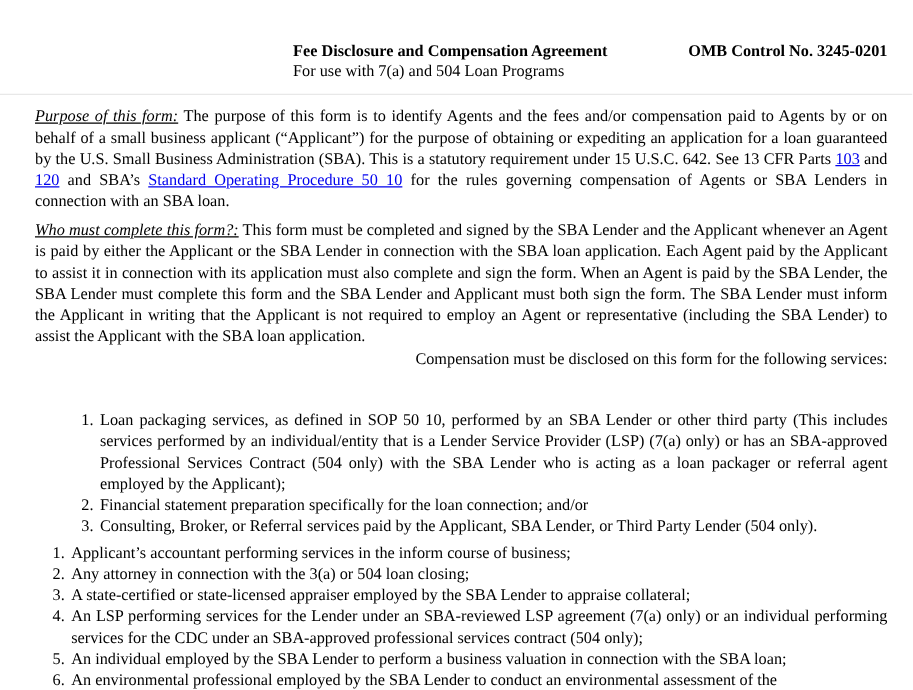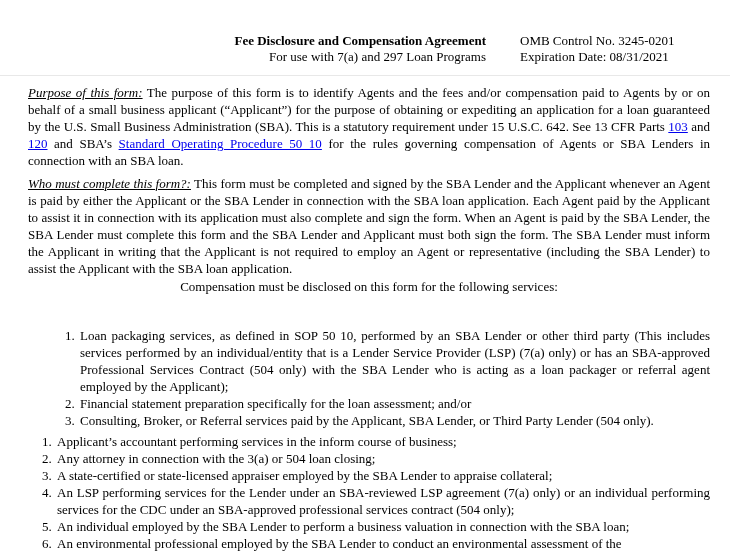--- a/index.html
+++ b/index.html
@@ -6,67 +6,66 @@
   body {
     width: 730px; height: 552px; overflow: hidden;
     background: #ffffff;
     font-family: "Liberation Serif", "DejaVu Serif", serif;
     font-size: 13px; line-height: 17px; color: #000000;
     -webkit-font-smoothing: antialiased;
   }
   .page { padding: 33px 20px 0 28px; }
 
   .header { display: flex; justify-content: flex-end; align-items: flex-start; line-height: 16px; }
-  .title-block { text-align: right; }
+  .title-block { }
   .doc-title { font-weight: bold; }
-  .omb-block { text-align: left; width: 190px; margin-left: 34px; white-space: nowrap; }
+  .omb-block { text-align: right; width: 190px; margin-left: 34px; white-space: nowrap; font-weight: bold; }
 
   .rule { border: 0; border-top: 1px solid #e8e8e8; height: 0; margin: 10px -20px 0 -28px; }
 
   p { margin: 0; text-align: justify; }
   .p-purpose { margin-top: 8px; }
   .p-who { margin-top: 6px; }
-  .p-comp { margin-top: 1px; text-align: center; }
+  .p-comp { margin-top: 1px; text-align: right; }
   .p-fees { margin-top: 0; }
 
   .lead { font-style: italic; text-decoration: underline; }
   a.link { color: #0000ee; text-decoration: underline; cursor: pointer; }
 
   ol { margin: 0; text-align: justify; }
   ol.services { padding-left: 50px; margin-top: 32px; }
   ol.exclusions { margin-top: 4px; padding-left: 27px; }
   li { text-align: justify; padding-left: 2px; }
 </style>
 </head>
 <body>
 
 <div class="page">
 
   <div class="header">
     <div class="title-block">
       <div class="doc-title">Fee Disclosure and Compensation Agreement</div>
-      <div class="doc-subtitle">For use with 7(a) and 297 Loan Programs</div>
+      <div class="doc-subtitle">For use with 7(a) and 504 Loan Programs</div>
     </div>
     <div class="omb-block">
       <div>OMB Control No. 3245-0201</div>
-      <div>Expiration Date: 08/31/2021</div>
     </div>
   </div>
 
   <div class="rule"></div>
 
   <p class="p-purpose"><span class="lead">Purpose of this form:</span><span> The purpose of this form is to identify Agents and the fees and/or compensation paid to Agents by or on behalf of a small business applicant (“Applicant”) for the purpose of obtaining or expediting an application for a loan guaranteed by the U.S. Small Business Administration (SBA). This is a statutory requirement under 15 U.S.C. 642. See 13 CFR Parts </span><a class="link" href="#" style="color: rgb(0, 0, 238);">103</a><span> and </span><a class="link" href="#" style="color: rgb(0, 0, 238);">120</a><span> and SBA’s </span><a class="link" href="#" style="color: rgb(0, 0, 238);">Standard Operating Procedure 50 10</a><span> for the rules governing compensation of Agents or SBA Lenders in connection with an SBA loan.</span></p>
 
   <p class="p-who"><span class="lead">Who must complete this form?:</span><span> This form must be completed and signed by the SBA Lender and the Applicant whenever an Agent is paid by either the Applicant or the SBA Lender in connection with the SBA loan application. Each Agent paid by the Applicant to assist it in connection with its application must also complete and sign the form. When an Agent is paid by the SBA Lender, the SBA Lender must complete this form and the SBA Lender and Applicant must both sign the form. The SBA Lender must inform the Applicant in writing that the Applicant is not required to employ an Agent or representative (including the SBA Lender) to assist the Applicant with the SBA loan application.</span></p>
 
   <p class="p-comp">Compensation must be disclosed on this form for the following services:</p>
 
   <ol class="services">
     <li>Loan packaging services, as defined in SOP 50 10, performed by an SBA Lender or other third party (This includes services performed by an individual/entity that is a Lender Service Provider (LSP) (7(a) only) or has an SBA-approved Professional Services Contract (504 only) with the SBA Lender who is acting as a loan packager or referral agent employed by the Applicant);</li>
-    <li>Financial statement preparation specifically for the loan assessment; and/or</li>
+    <li>Financial statement preparation specifically for the loan connection; and/or</li>
     <li>Consulting, Broker, or Referral services paid by the Applicant, SBA Lender, or Third Party Lender (504 only).</li>
   </ol>
 
 
   <ol class="exclusions">
     <li>Applicant’s accountant performing services in the inform course of business;</li>
     <li>Any attorney in connection with the 3(a) or 504 loan closing;</li>
     <li>A state-certified or state-licensed appraiser employed by the SBA Lender to appraise collateral;</li>
     <li>An LSP performing services for the Lender under an SBA-reviewed LSP agreement (7(a) only) or an individual performing services for the CDC under an SBA-approved professional services contract (504 only);</li>
     <li>An individual employed by the SBA Lender to perform a business valuation in connection with the SBA loan;</li>

